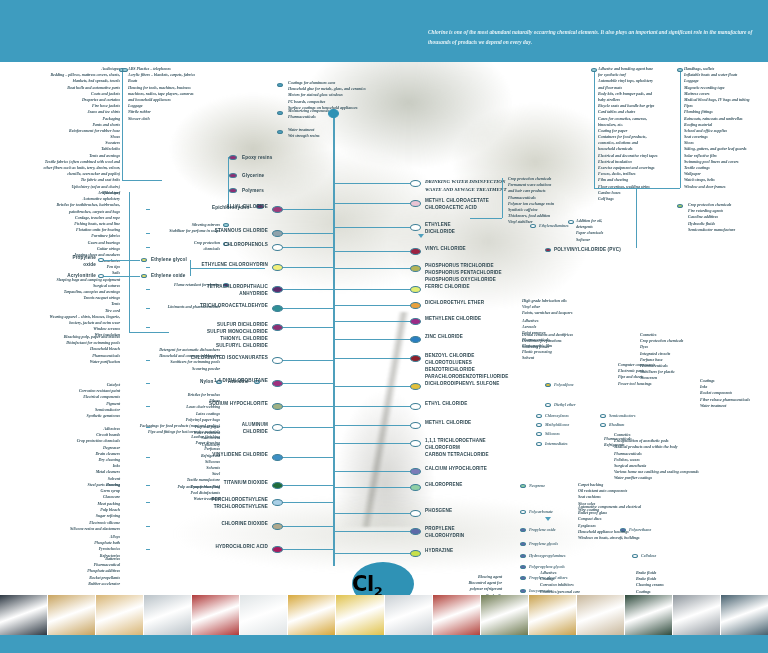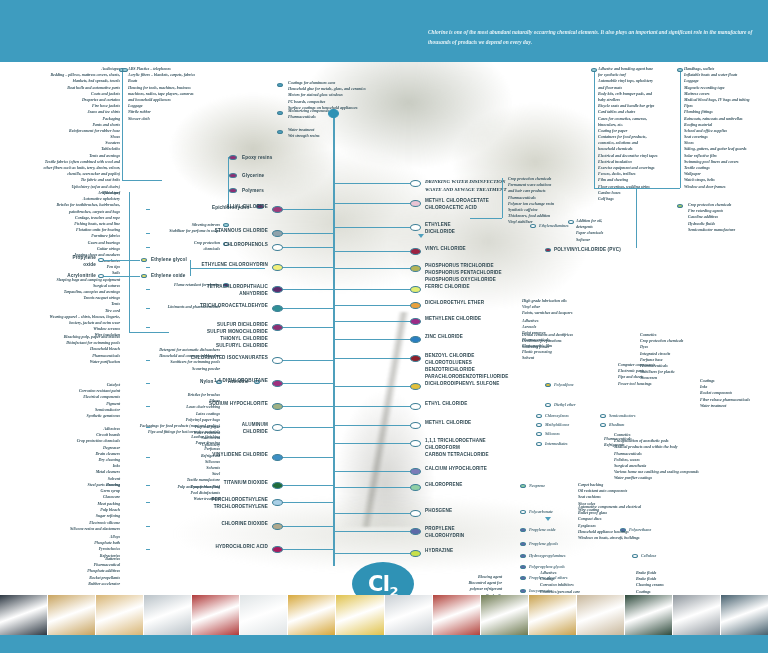--- a/index.html
+++ b/index.html
@@ -57,21 +57,21 @@
   .inter{ position:absolute; font-size:4px; font-style:italic; font-weight:bold;
     color:#4a6b78; line-height:1.5; white-space:pre-line;
     font-family:"Liberation Serif", serif; }
   .hilite{ position:absolute; font-size:5px; font-weight:bold; font-style:italic;
     color:#1d3a46; line-height:1.6; white-space:pre-line;
     font-family:"Liberation Serif", serif; }
   .arrow{ position:absolute; width:0;height:0; border-left:3px solid transparent;
     border-right:3px solid transparent; border-top:4px solid #4e9fbc; }
 
   .cl2{ position:absolute; left:352px; top:500px; width:62px; height:44px;
-    border-radius:50%; background:#2f92b5; color:#ffffff; text-align:center;
+    border-radius:50%; background:#2f92b5; color:#000000; 
     font-size:21px; font-weight:bold; line-height:44px; letter-spacing:-.5px;
     font-family:"DejaVu Sans", sans-serif; }
   .cl2 sub{ font-size:13px; }
 
   
   .strip{ position:absolute; left:0; top:595px; width:768px; height:40px;
     display:flex; gap:1px; background:#ffffff; }
   .strip .ph{ flex:1 1 0; height:40px; }
   .footer{ position:absolute; left:0; top:635px; width:768px; height:18px;
     background:#3e9cbf; }

